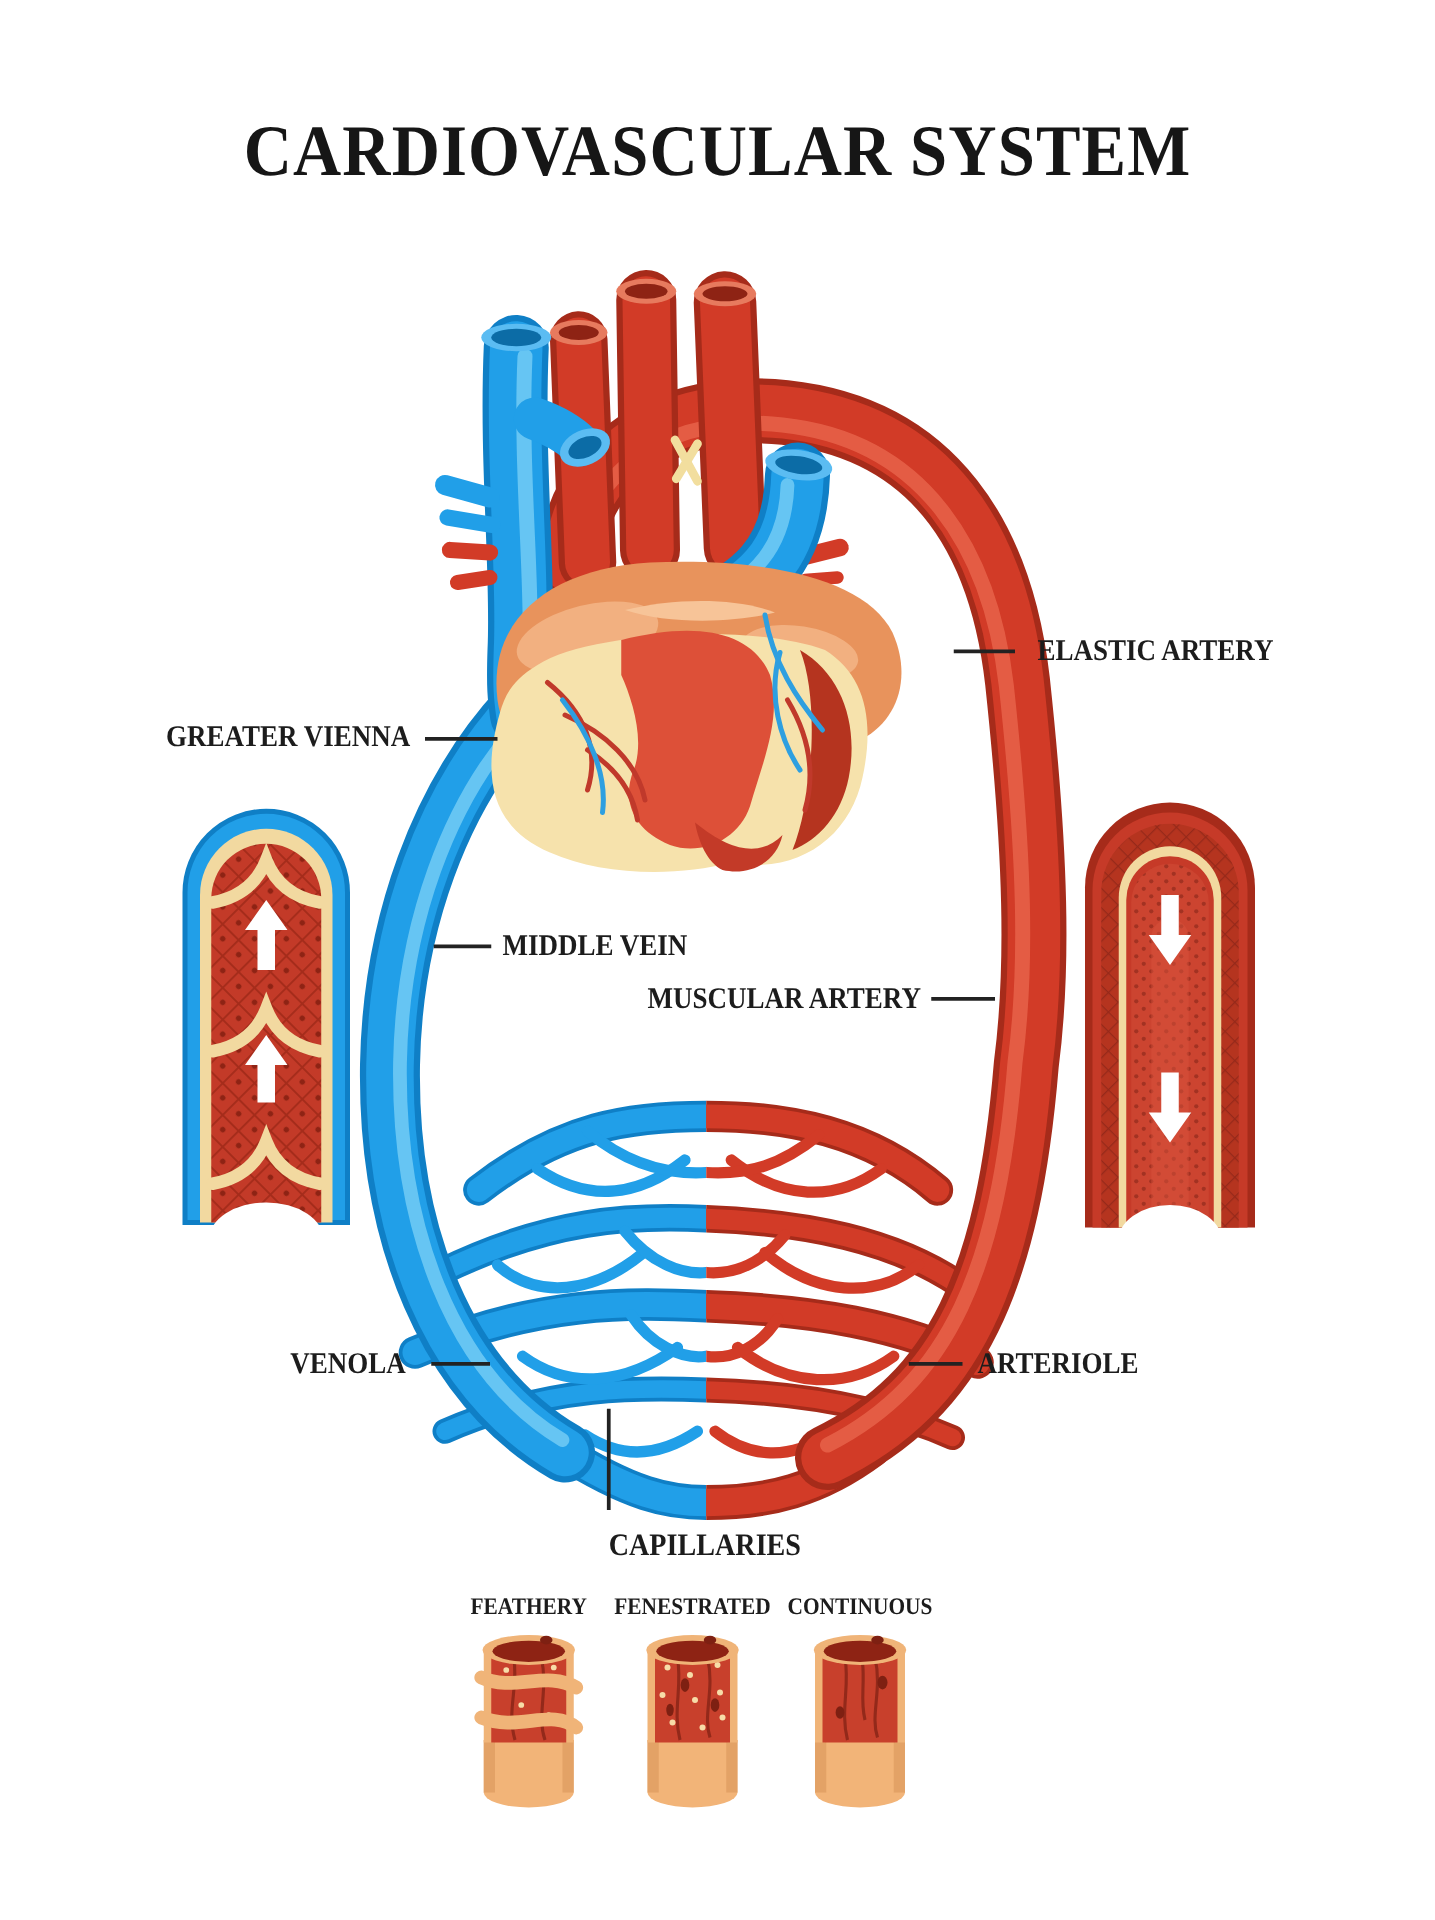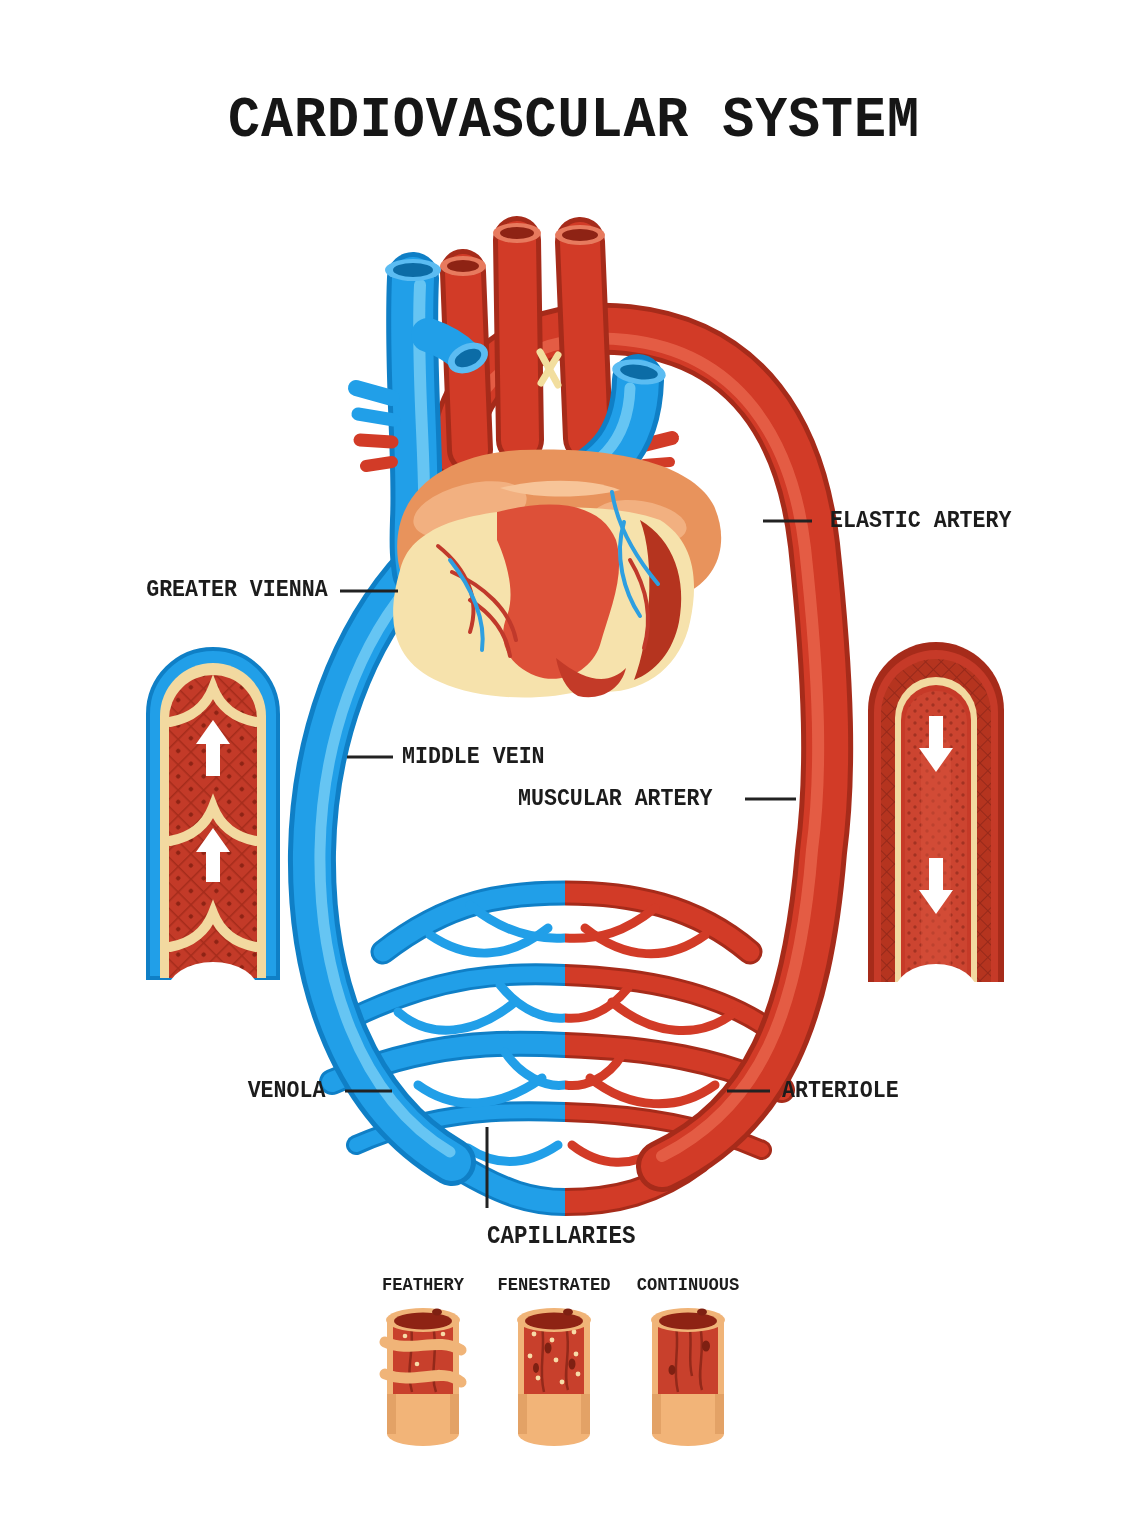--- a/index.html
+++ b/index.html
@@ -1,17 +1,17 @@
 <!DOCTYPE html>
 <html><head>
 <meta charset="utf-8">
 <style>
   html,body{margin:0;padding:0;background:#ffffff;}
   .stage{position:relative;width:1148px;height:1536px;background:#ffffff;overflow:hidden;
-         font-family:Liberation Mono, monospace;}
+         font-family:Liberation Serif, serif;}
   .art{position:absolute;left:0;top:0;width:1148px;height:1536px;}
   .lbl{position:absolute;font-weight:bold;color:#1c1c1c;white-space:nowrap;
        transform:scaleX(.9);transform-origin:left center;font-size:24px;line-height:1;}
   .lbl.right{transform-origin:right center;}
   .lbl.center{transform:translateX(-50%) scaleX(.9);transform-origin:center;}
   .title{position:absolute;left:0;right:0;top:92px;text-align:center;font-weight:bold;
          font-size:58px;line-height:1;color:#161616;letter-spacing:1px;
          transform:scaleX(.92);transform-origin:center;}
   .cap-type{font-size:19px;}
   .cap-main{font-size:25px;}

